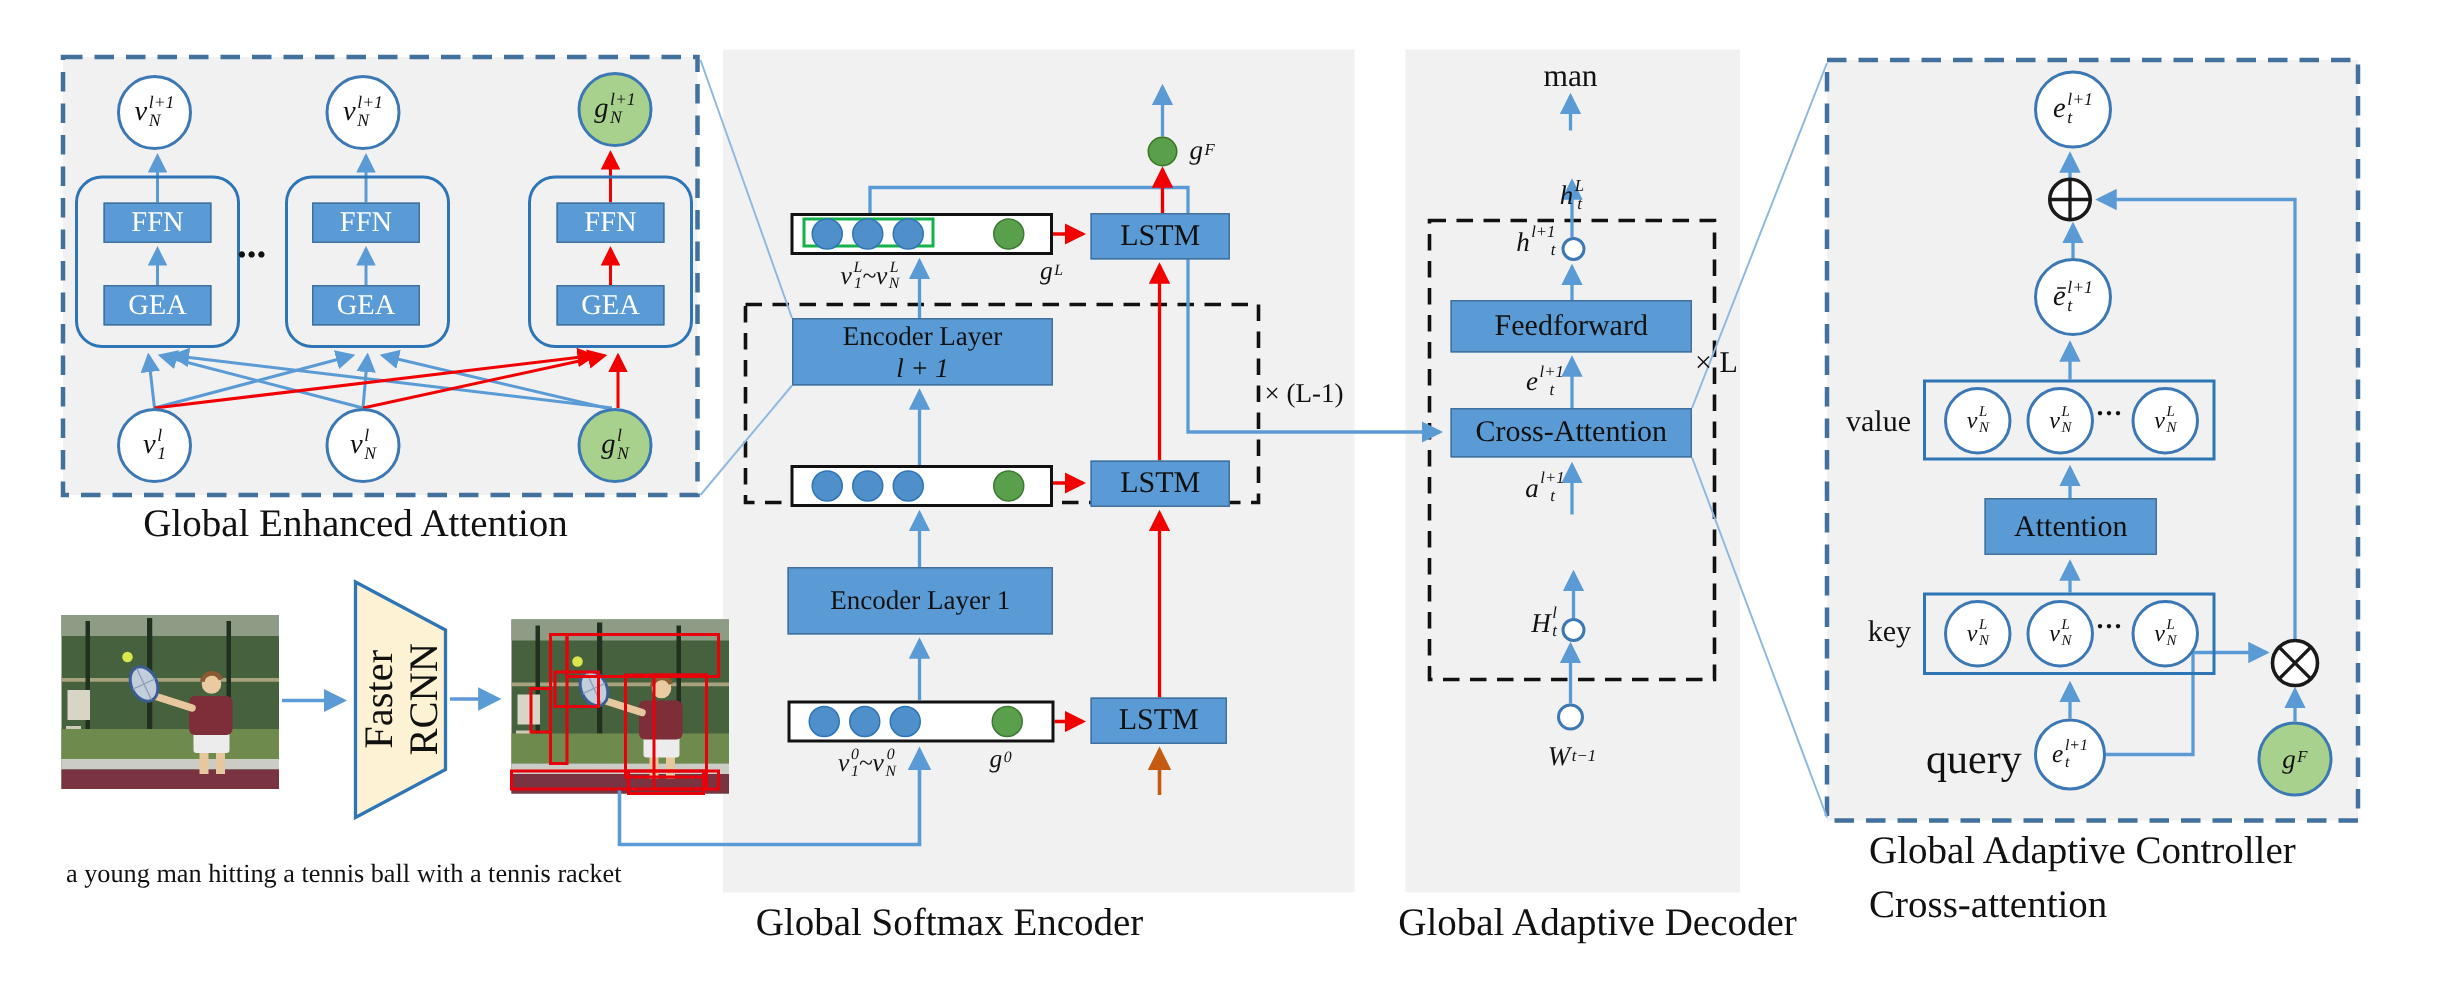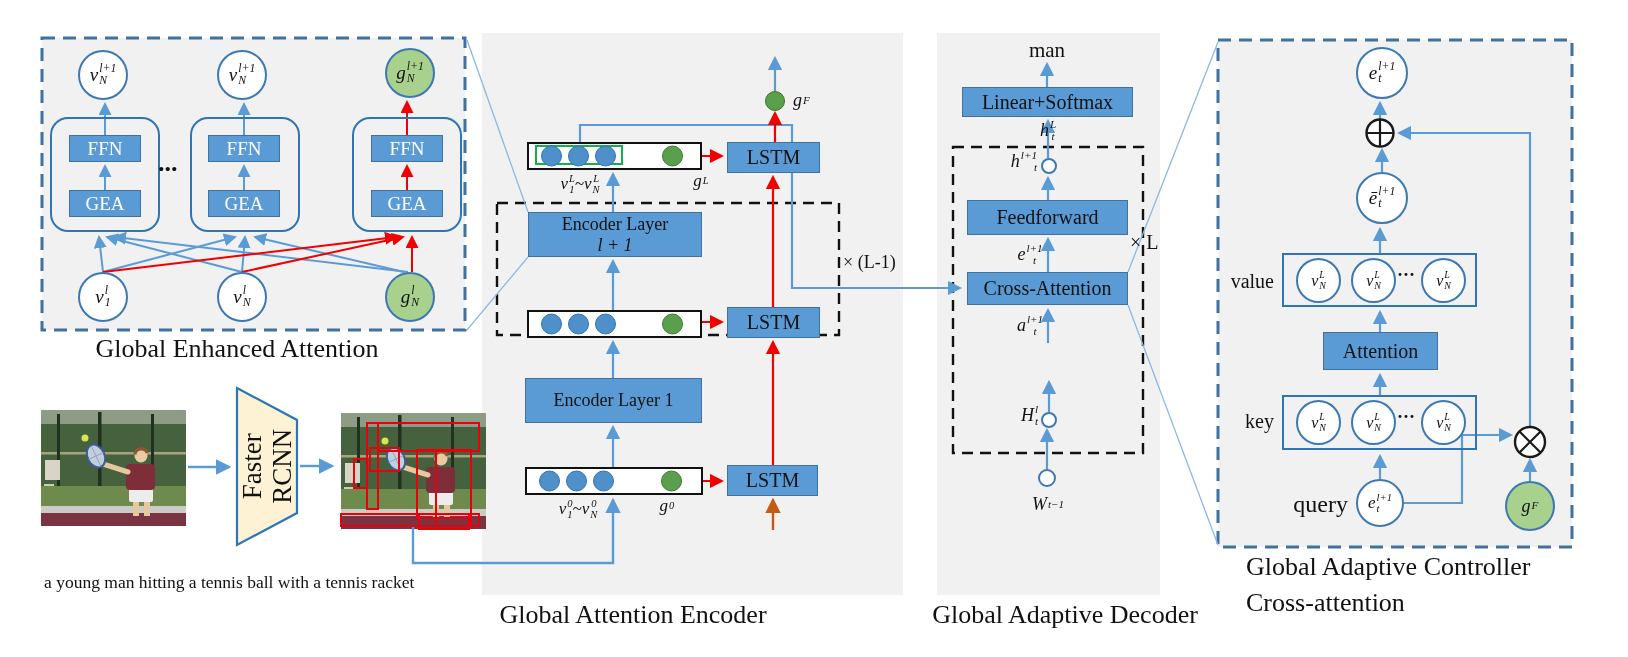--- a/index.html
+++ b/index.html
@@ -369,26 +369,23 @@
       <span>LSTM</span>
     </div>
 <div class="abs bluebox" style="left:727px;top:307px;width:93px;height:31px;font-size:20px">
       <span>LSTM</span>
     </div>
 <div class="abs bluebox" style="left:727px;top:465px;width:91px;height:31px;font-size:20px">
       <span>LSTM</span>
     </div>
 
 <div class="abs lab" style="left:843px;top:252px;font-size:18px">× (L-1)</div>
-<div class="abs cap ctr" style="left:473px;top:600px;width:320px">Global Attention Encoder</div>
+<div class="abs cap ctr" style="left:473px;top:600px;width:320px">Global Softmax Encoder</div>
 
 <div class="abs lab ctr" style="left:1007px;top:38px;width:80px;font-size:21px">man</div>
-<div class="abs bluebox" style="left:962px;top:87px;width:171px;height:30px;font-size:20px">
-      <span>Linear+Softmax</span>
-    </div>
 <div class="abs lab ctr" style="left:1025px;top:119px;width:46px;font-size:18px">
       <span class="m">
         <span class="mb">h</span>
         <span class="ms">
           <span class="msup">L</span>
           <span class="msub">t</span>
         </span>
       </span>
     </div>
 
@@ -537,21 +534,21 @@
 
 <div class="abs circ" style="left:1356px;top:479px;width:48px;height:48px;font-size:17px">
       <span class="m">
         <span class="mb">e</span>
         <span class="ms">
           <span class="msup">l+1</span>
           <span class="msub">t</span>
         </span>
       </span>
     </div>
-<div class="abs lab" style="left:1284px;top:491px;width:64px;font-size:24px;text-align:right">query</div>
+<div class="abs lab" style="left:1284px;top:491px;width:64px;font-size:28px;text-align:left">query</div>
 
 <div class="abs circ greenfill" style="left:1505px;top:481px;width:50px;height:50px;font-size:18px">
       <span class="m">
         <span class="mb">g</span>
         <span class="ms">
           <span class="msup"></span>
           <span class="msub">F</span>
         </span>
       </span>
     </div>

